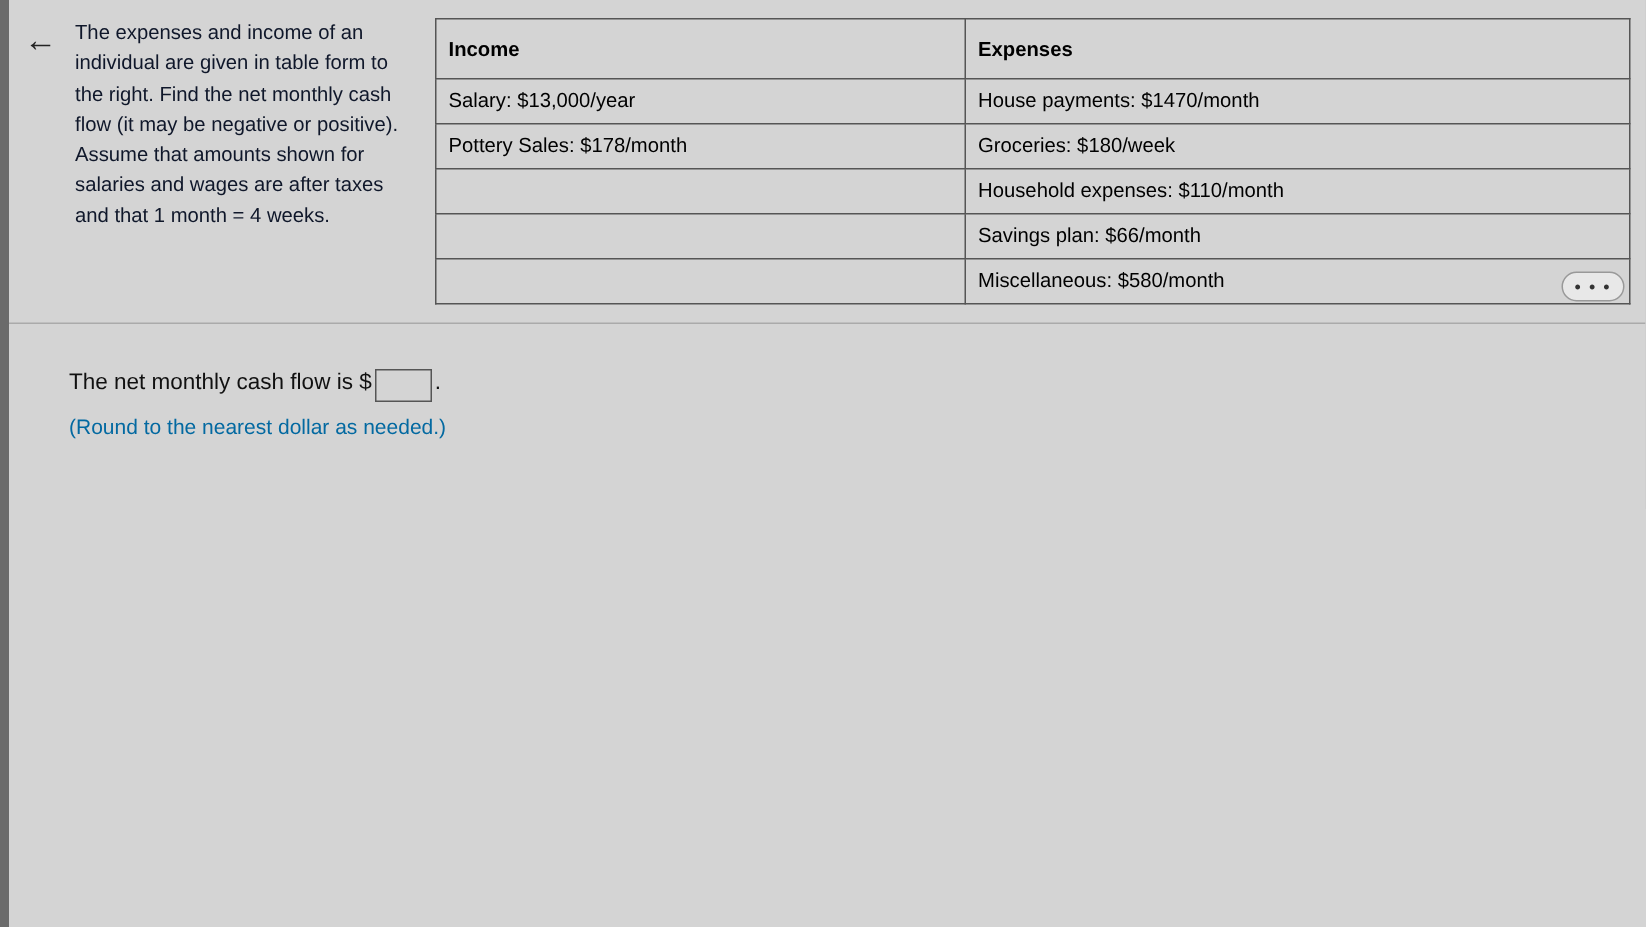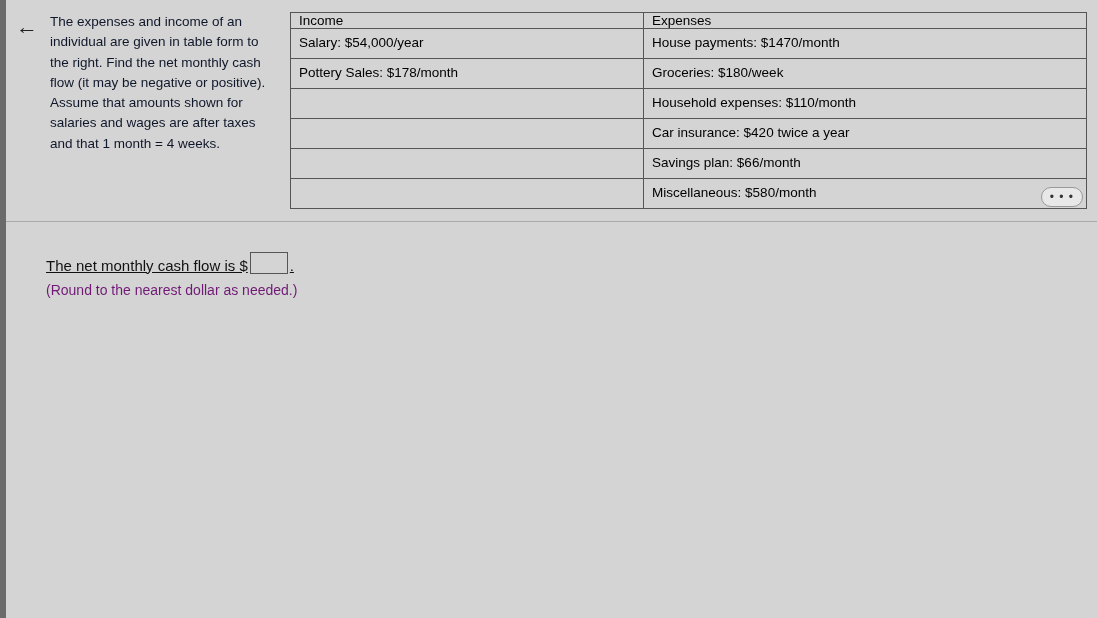--- a/index.html
+++ b/index.html
@@ -63,23 +63,23 @@
     }
 
     .data-table {
       border-collapse: collapse;
       width: 100%;
       font-size: 13.5px;
     }
 
     .data-table th {
       border: 1px solid #555;
-      padding: 0 8px;
+      padding: 12px 8px;
       text-align: left;
-      font-weight: normal;
+      font-weight: bold;
       background-color: #d4d4d4;
       vertical-align: top;
     }
 
     .data-table td {
       border: 1px solid #555;
       padding: 4px 8px;
       vertical-align: top;
       background-color: #d4d4d4;
       line-height: 1.55;
@@ -106,38 +106,37 @@
       display: flex;
       flex-direction: column;
       justify-content: flex-start;
     }
 
     .answer-line {
       font-size: 15px;
       color: #111;
       margin-bottom: 8px;
       display: flex;
-      align-items: flex-end;
+      align-items: flex-start;
       gap: 2px;
-      text-decoration: underline;
     }
 
     .answer-input {
       width: 38px;
       height: 22px;
       border: 1px solid #555;
       background-color: #d4d4d4;
       font-size: 14px;
       text-align: center;
       outline: none;
     }
 
     .round-note {
       font-size: 14px;
-      color: #701a75;
+      color: #0369a1;
     }
   </style>
 </head>
 <body>
 
 <div class="left-bar"></div>
 
 <div class="main-container">
 
   <div class="top-section">
@@ -149,34 +148,30 @@
     <div class="table-area">
       <table class="data-table">
         <thead>
           <tr>
             <th>Income</th>
             <th>Expenses</th>
           </tr>
         </thead>
         <tbody>
           <tr>
-            <td>Salary: $54,000/year</td>
+            <td>Salary: $13,000/year</td>
             <td>House payments: $1470/month</td>
           </tr>
           <tr>
             <td>Pottery Sales: $178/month</td>
             <td>Groceries: $180/week</td>
           </tr>
           <tr>
             <td></td>
             <td>Household expenses: $110/month</td>
-          </tr>
-          <tr>
-            <td></td>
-            <td>Car insurance: $420 twice a year</td>
           </tr>
           <tr>
             <td></td>
             <td>Savings plan: $66/month</td>
           </tr>
           <tr>
             <td></td>
             <td>Miscellaneous: $580/month</td>
           </tr>
         </tbody>

